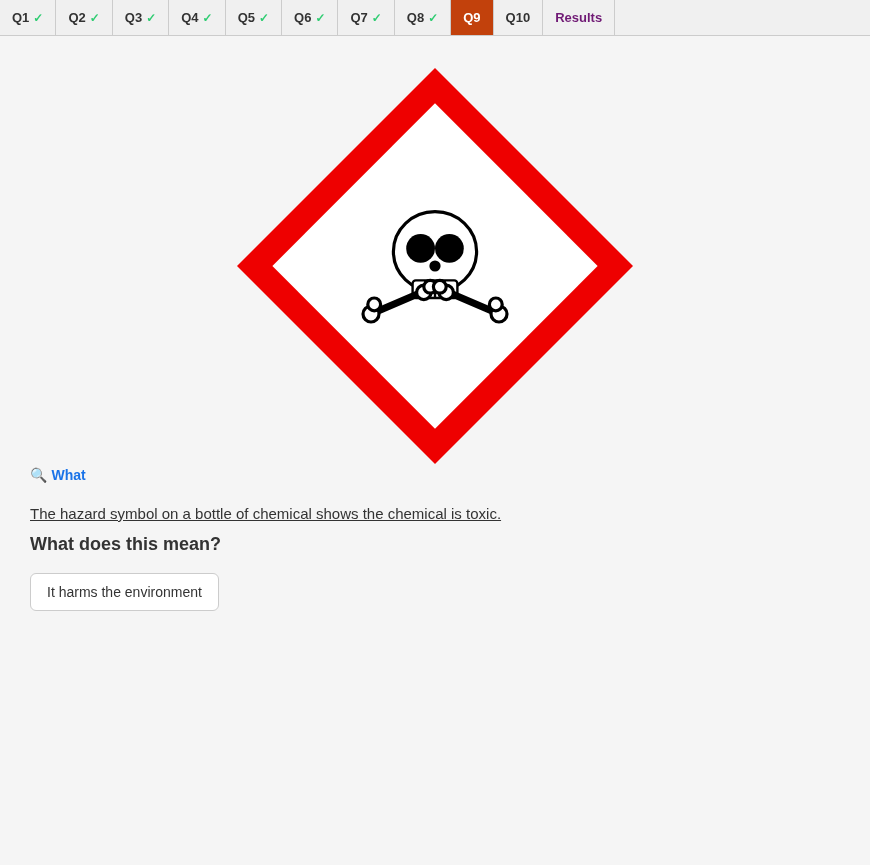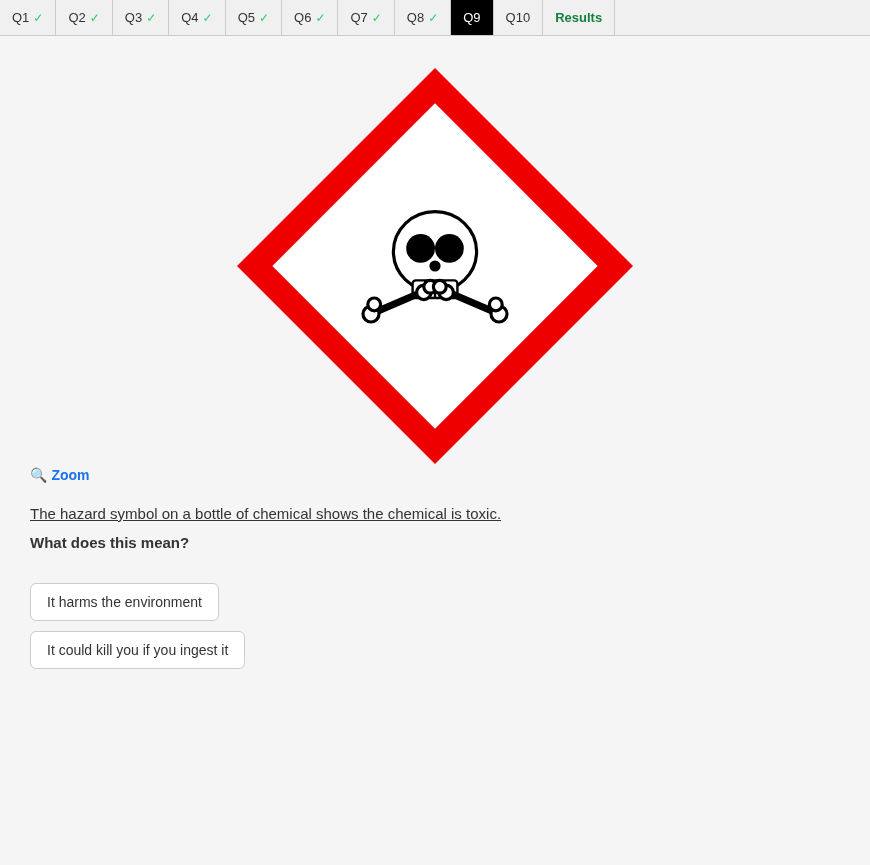--- a/index.html
+++ b/index.html
@@ -18,38 +18,38 @@
       border-bottom: 1px solid #ccc;
       padding: 0;
       height: 36px;
     }
     .nav-item {
       display: flex;
       align-items: center;
       padding: 0 12px;
       height: 100%;
       font-size: 13px;
-      font-weight: 400;
+      font-weight: 700;
       color: #333;
       border-right: 1px solid #ccc;
       cursor: pointer;
       white-space: nowrap;
     }
     .nav-item.active {
-      background: #000000;
+      background: #c2410c;
       color: white;
     }
     .nav-item .check {
       color: #2ecc71;
       margin-left: 4px;
       font-size: 12px;
     }
     .nav-item.results {
       background: transparent;
-      color: #15803d;
+      color: #701a75;
       font-weight: 600;
     }
 
     
     .main-content {
       background: #f5f5f5;
       padding: 20px 30px 30px 30px;
       min-height: calc(865px - 36px);
     }
 
@@ -119,24 +119,24 @@
     
     .question-desc {
       font-size: 15px;
       color: #333;
       margin-bottom: 8px;
       line-height: 1.5;
       text-decoration: underline;
     }
 
     .question-prompt {
-      font-size: 15px;
+      font-size: 18px;
       font-weight: 600;
       color: #333;
-      margin-bottom: 32px;
+      margin-bottom: 18px;
     }
 
     
     .answers-row {
       display: flex;
       gap: 6px;
       margin-bottom: 10px;
       flex-wrap: wrap;
     }
 
@@ -234,32 +234,31 @@
           <circle cx="114" cy="133" r="9" fill="white" stroke="black" stroke-width="4"></circle>
           <circle cx="106" cy="126" r="8" fill="white" stroke="black" stroke-width="4"></circle>
         </svg>
       </div>
     </div>
   </div>
 
   
   <div class="zoom-link">
     <span class="zoom-icon">🔍</span>
-    <span>Zoom</span>
+    <span>What</span>
   </div>
 
   
   <p class="question-desc">The hazard symbol on a bottle of chemical shows the chemical is toxic.</p>
 
   
   <p class="question-prompt">What does this mean?</p>
 
   
   <div class="answers-row">
     <button class="answer-btn">It harms the environment</button>
   </div>
 
   
   <div class="answers-row">
-    <button class="answer-btn">It could kill you if you ingest it</button>
   </div>
 
 </div>
 
 </body></html>

